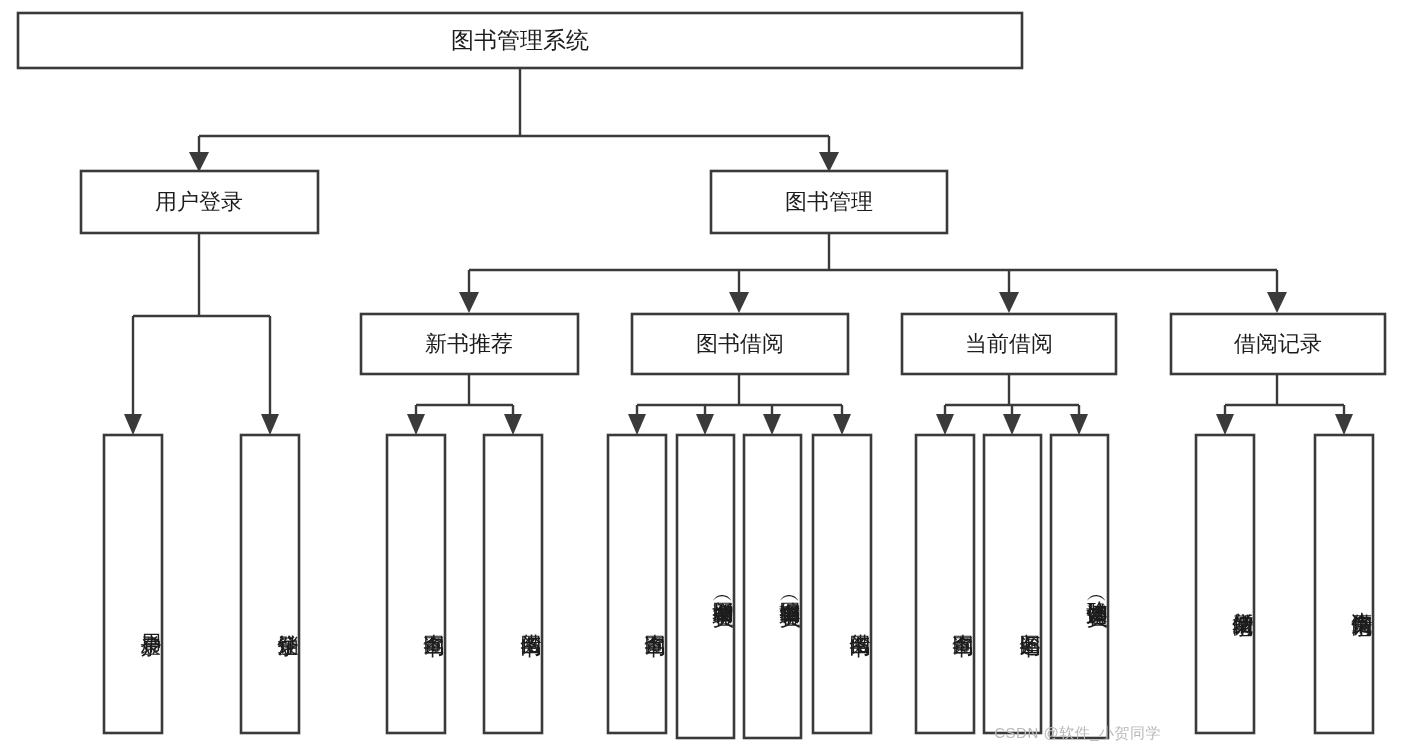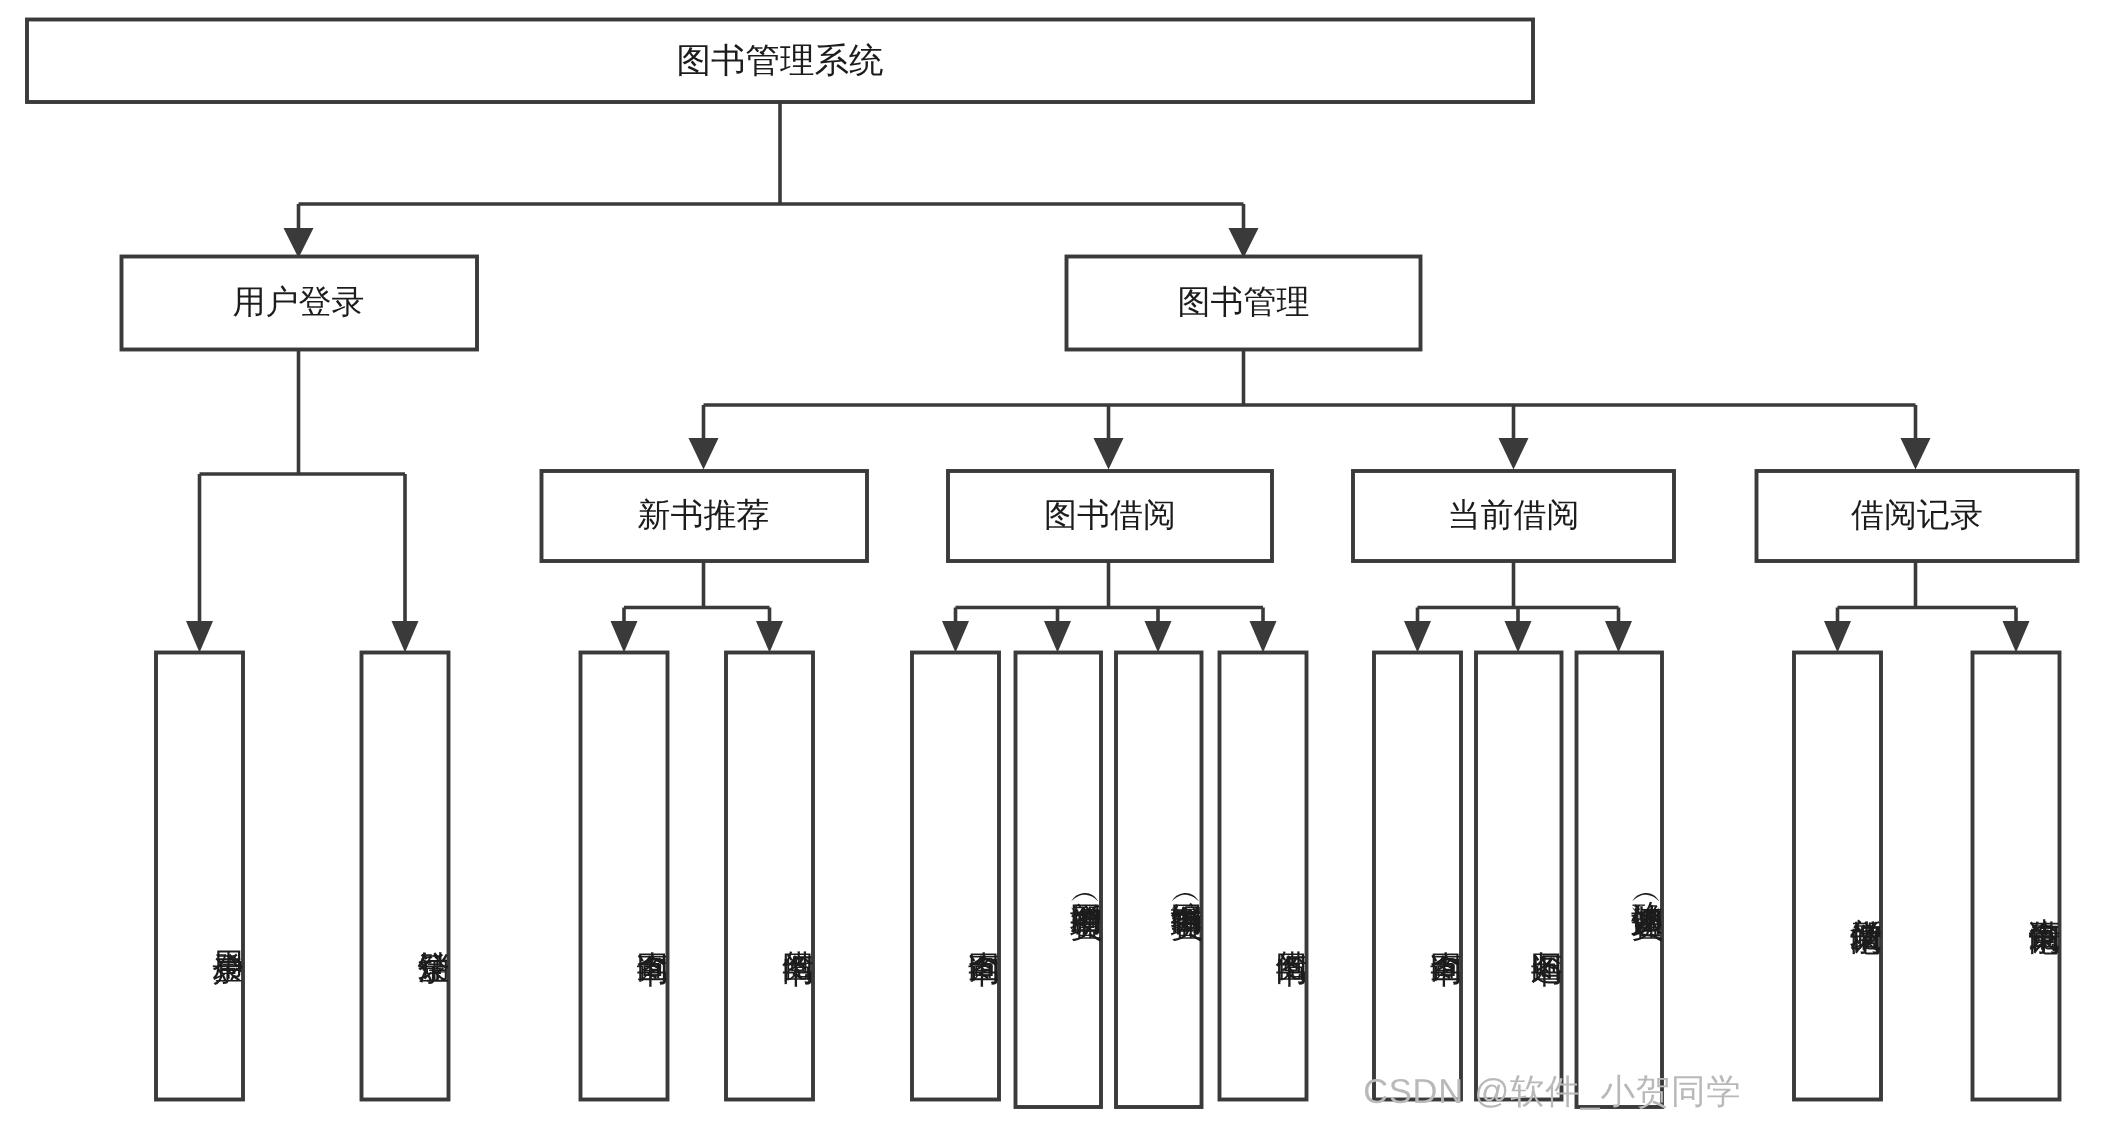--- a/index.html
+++ b/index.html
@@ -70,21 +70,21 @@
     display: flex;
     align-items: flex-start;
     justify-content: center;
     pointer-events: none;
   }
   .watermark {
     position: absolute;
     right: 8px;
     bottom: 4px;
     font-family: "Liberation Sans", sans-serif;
-    font-size: 23px;
+    font-size: 15px;
     color: #b9b9b9;
     white-space: nowrap;
     letter-spacing: 0.5px;
   }
 </style>
 </head>
 <body>
 
 <div id="diagram-root">
 

